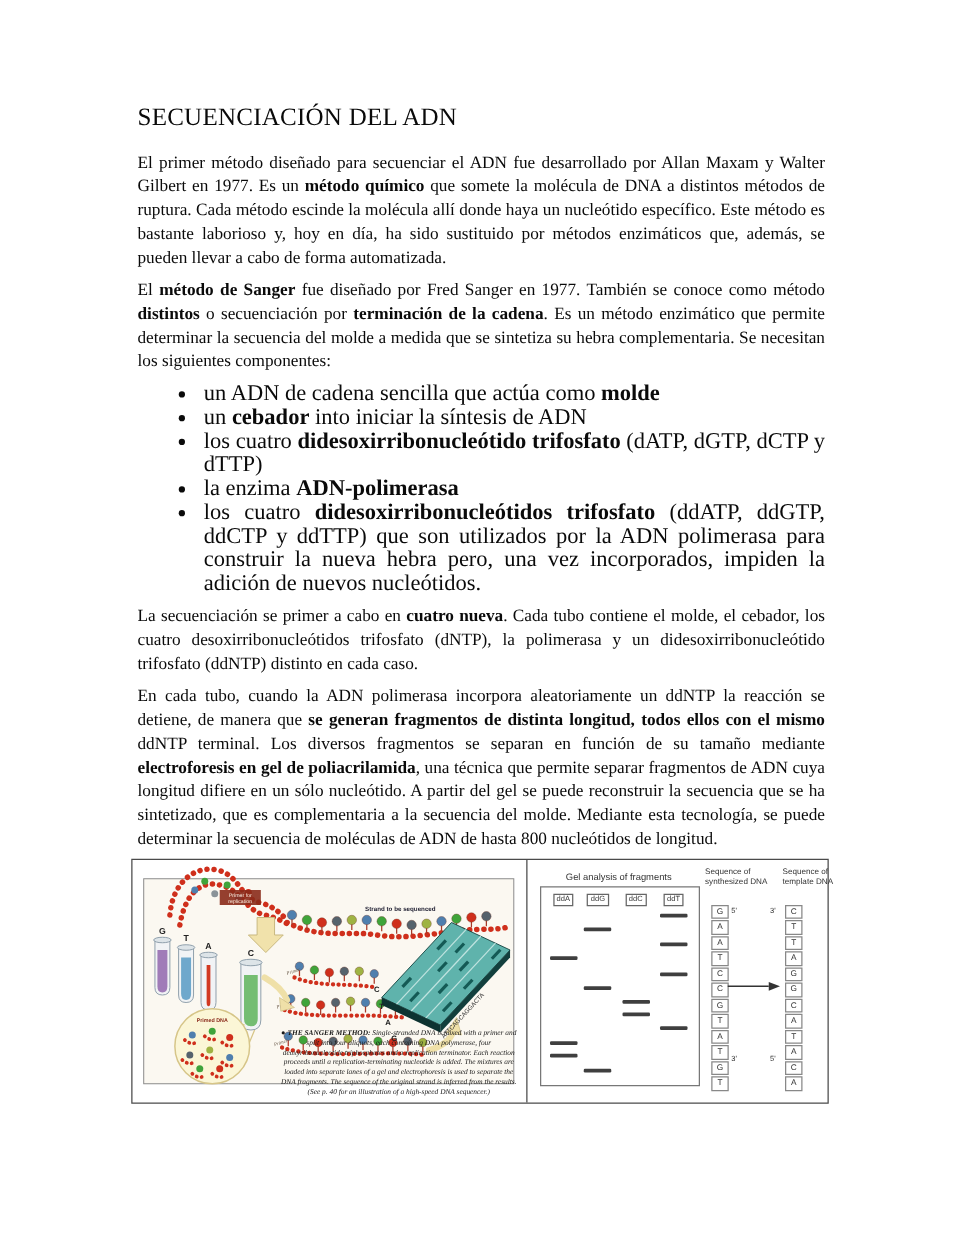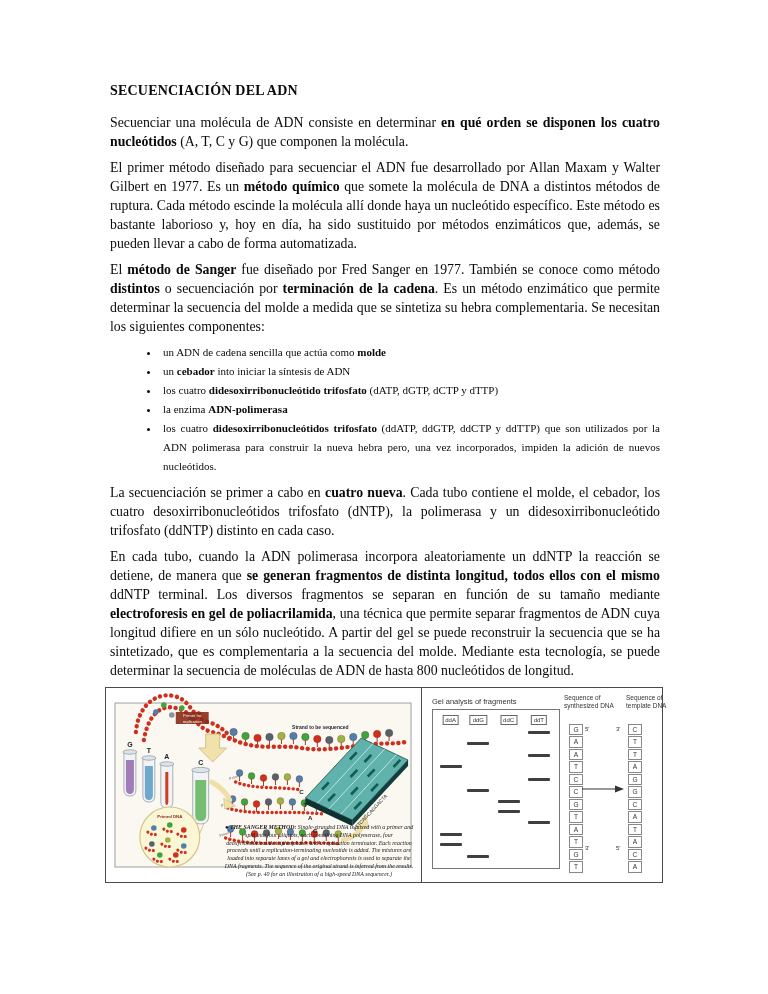--- a/index.html
+++ b/index.html
@@ -1,28 +1,28 @@
 <!DOCTYPE html>
 <html><head>
 <meta charset="utf-8">
 <style>
   html,body { margin:0; padding:0; background:#ffffff; }
   .page {
     position:relative; width:768px; height:994px; background:#fff;
     font-family:"Liberation Serif", serif; color:#0a0a0a; overflow:hidden;
   }
   .content { position:absolute; left:110px; top:83px; width:550px; }
-  .doc-title { font-size:14px; font-weight:bold; margin:0 0 14px 0; letter-spacing:.2px; }
+  .doc-title { font-size:20px; font-weight:normal; margin:0 0 14px 0; letter-spacing:.2px; }
   .content p {
     font-size:13.8px; line-height:19px; text-align:justify;
     margin:0 0 7px 0;
   }
   .content ul { margin:0 0 7px 0; padding:0 0 0 50px; }
   .content li {
-    font-size:11px; line-height:19px; text-align:justify; padding-left:3px;
+    font-size:18px; line-height:19px; text-align:justify; padding-left:3px;
   }
   
   .figure {
     display:flex; width:556px; margin:4px 0 0 -5px; height:194px;
     border:1px solid #4a4a4a; box-sizing:content-box; background:#fff;
   }
   .fig-left { position:relative; width:316px; height:194px; border-right:1px solid #4a4a4a; box-sizing:border-box; }
   .fig-left svg.art { position:absolute; left:0; top:0; width:100%; height:100%; }
   .fig-right { position:relative; flex:1; font-family:"Liberation Sans", sans-serif; }
 
@@ -31,21 +31,21 @@
   .stem  { stroke:#a83a28; stroke-width:1; }
 
   .caption {
     position:absolute; left:116px; top:136px; width:194px;
     font-size:5.9px; line-height:1.32; font-style:italic; text-align:center;
     color:#181818; font-family:"Liberation Serif", serif;
   }
   .caption b { font-style:italic; }
 
   
-  .gel-title { position:absolute; left:10px; top:9px; width:126px; text-align:left; font-size:7.5px; color:#333; }
+  .gel-title { position:absolute; left:10px; top:9px; width:126px; text-align:center; font-size:7.5px; color:#333; }
   .gel-box   { position:absolute; left:10px; top:21px; width:126px; height:158px; border:1px solid #777; background:#fff; }
   .lane-label{
     position:absolute; top:5px; transform:translateX(-50%);
     border:1px solid #666; padding:0px 2px; font-size:6px; line-height:8px; color:#333; background:#fff;
   }
   .band { position:absolute; width:22px; height:3px; background:#3f3f3f; border-radius:1px; }
   .seq-header { position:absolute; top:6px; font-size:6.5px; line-height:1.18; color:#333; }
   .seq-col  { position:absolute; top:36px; display:flex; flex-direction:column; }
   .seq-cell {
     width:12px; height:9.4px; border:1px solid #888; margin-bottom:1.1px;
@@ -54,21 +54,20 @@
   .prime { position:absolute; font-size:6px; color:#333; }
   .seq-arrow { position:absolute; left:160px; top:96px; }
 </style>
 </head>
 <body>
 
 <div class="page">
   <div class="content">
     <h1 class="doc-title">SECUENCIACIÓN DEL ADN</h1>
     <div>
-        <p><span>Secuenciar una molécula de ADN consiste en determinar </span><b>en qué orden se disponen los cuatro nucleótidos</b><span>  (A, T, C y G) que componen la molécula.</span></p>
         <p><span>El primer método diseñado para secuenciar el ADN fue desarrollado por Allan Maxam y Walter Gilbert en 1977. Es un </span><b>método químico</b><span> que somete la molécula de DNA a distintos métodos de ruptura. Cada método escinde la molécula allí donde haya un nucleótido específico. Este método es bastante laborioso y, hoy en día, ha sido sustituido por métodos enzimáticos que, además, se pueden llevar a cabo de forma automatizada.</span></p>
         <p><span>El  </span><b>método de Sanger</b><span> fue diseñado por Fred Sanger en 1977. También se conoce como método </span><b>distintos</b><span> o secuenciación por </span><b>terminación de la cadena</b><span>. Es un método enzimático que permite determinar la secuencia del molde a medida que se sintetiza su hebra complementaria. Se necesitan los siguientes componentes:</span></p>
         <ul>
           <li><span>un ADN de cadena sencilla que actúa como </span><b>molde</b></li>
           <li><span>un </span><b>cebador</b><span> into iniciar la síntesis de ADN</span></li>
           <li><span>los cuatro </span><b>didesoxirribonucleótido trifosfato</b><span> (dATP, dGTP, dCTP y dTTP)</span></li>
           <li><span>la enzima </span><b>ADN-polimerasa</b></li>
           <li><span>los cuatro </span><b>didesoxirribonucleótidos trifosfato</b><span> (ddATP, ddGTP, ddCTP y ddTTP) que son utilizados por la ADN polimerasa para construir la nueva hebra pero, una vez incorporados, impiden la adición de nuevos nucleótidos.</span></li>
         </ul>
         <p><span>La secuenciación se primer a cabo en </span><b>cuatro nueva</b><span>. Cada tubo contiene el molde, el cebador, los cuatro desoxirribonucleótidos trifosfato (dNTP), la polimerasa y  un didesoxirribonucleótido trifosfato (ddNTP) distinto en cada caso.</span></p>

